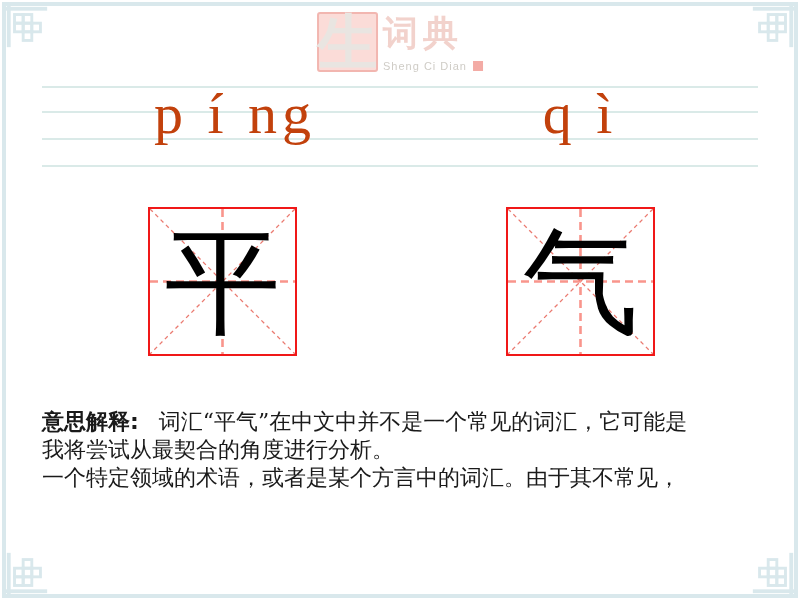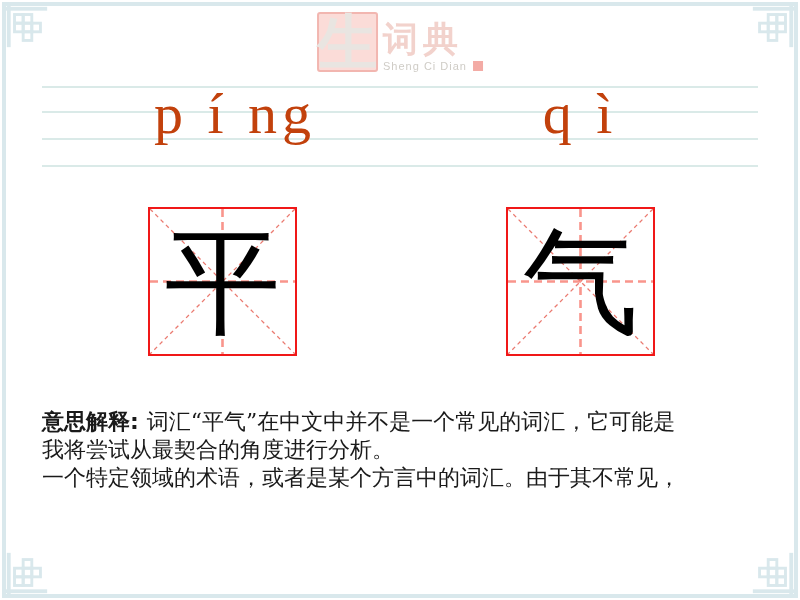--- a/index.html
+++ b/index.html
@@ -31,21 +31,21 @@
   .seal-char{
     font-family:"DejaVu Serif", serif;
     font-size:60px;line-height:56px;color:#e9e5e1;font-weight:700;
   }
   .logo-right{margin-left:5px;display:flex;flex-direction:column;align-items:flex-start;}
   .logo-title{
     font-family:Liberation Serif, serif;
     font-size:35px;line-height:36px;font-weight:700;
     color:#f2d2cc;letter-spacing:5px;
   }
-  .logo-sub{display:flex;align-items:center;margin-top:2px;}
+  .logo-sub{display:flex;align-items:center;margin-top:8px;}
   .logo-sub-text{font-size:11px;color:#cfccc6;letter-spacing:1px;}
   .logo-square{width:10px;height:10px;background:#f3aba5;margin-left:6px;}
   
   .rule{
     position:absolute;left:42px;width:716px;height:2px;background:#daeae8;
   }
   .pinyin{
     position:absolute;top:85px;width:220px;height:80px;
     text-align:center;
     font-family:"Liberation Serif", serif;
@@ -64,21 +64,21 @@
     font-family:"DejaVu Serif", serif;
     font-size:116px;line-height:1;color:#000000;
   }
   
   .meaning{
     position:absolute;left:42px;top:408px;width:724px;
     font-family:"DejaVu Serif", serif;
     font-size:22px;line-height:28px;color:#1a1a1a;
   }
   .meaning .m-line{white-space:nowrap;}
-  .m-label{font-weight:800;margin-right:8px;font-family:"DejaVu Sans", sans-serif;}
+  .m-label{font-weight:800;margin-right:20px;font-family:"DejaVu Sans", sans-serif;}
 </style>
 </head>
 <body>
 
 <svg width="0" height="0" style="position:absolute">
   <defs>
     <symbol id="corner-motif" viewBox="0 0 50 50">
       <rect x="2" y="4" width="44" height="4" fill="#d9e8ec"></rect>
       <rect x="4" y="2" width="4" height="44" fill="#d9e8ec"></rect>
       <g fill="none" stroke="#d9e8ec" stroke-width="3">

